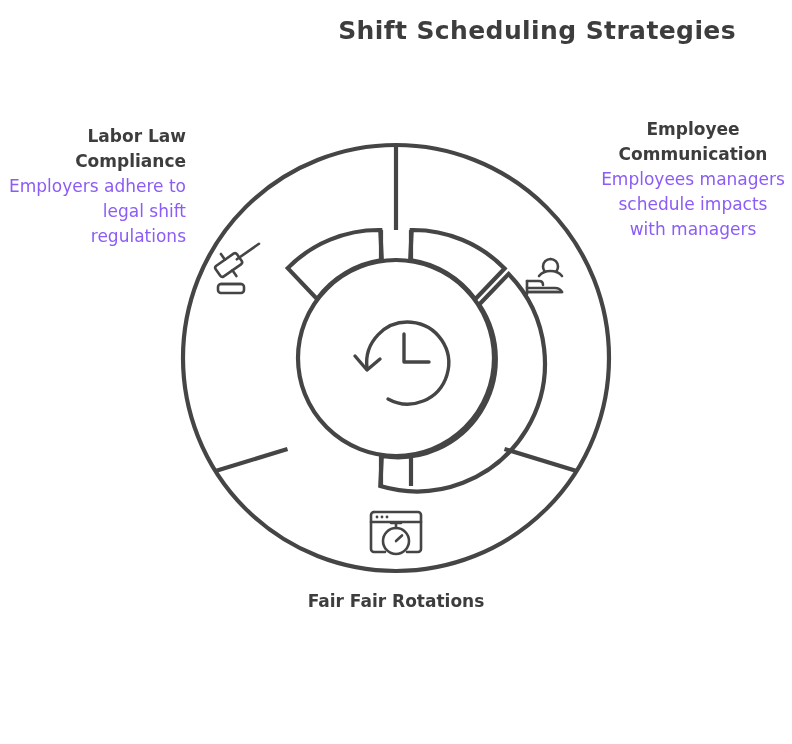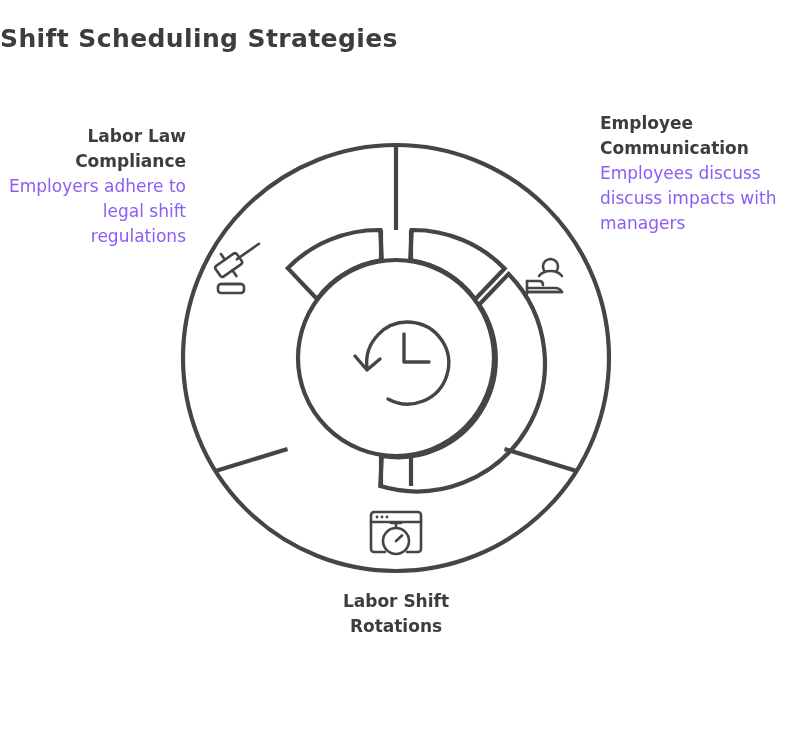--- a/index.html
+++ b/index.html
@@ -23,26 +23,25 @@
     width: 792px;
     height: 744px;
   }
 
   
   .title {
     position: absolute;
     top: 16px;
     left: 0;
     width: 736px;
-    text-align: left;
+    text-align: right;
     font-size: 25px;
     font-weight: bold;
     letter-spacing: 0.4px;
     color: #3d3d3d;
-    margin-top: 8px;
   }
 
   
   .diagram-svg {
     position: absolute;
     left: 0;
     top: 0;
     width: 792px;
     height: 744px;
   }
@@ -67,22 +66,23 @@
   }
 
   .label-left {
     left: 6px;
     top: 124px;
     width: 180px;
     text-align: right;
   }
   .label-right {
     right: 6px;
-    top: 111px;
+    top: 117px;
     width: 186px;
+    text-align: center;
   }
   .label-bottom {
     left: 297px;
     top: 589px;
     width: 198px;
     text-align: center;
   }
 </style>
 </head>
 <body>
@@ -182,20 +182,20 @@
     </g>
   </svg>
 
   <div class="node-label label-left">
     <span class="node-title">Labor Law Compliance</span>
     <span class="node-desc">Employers adhere to legal shift regulations</span>
   </div>
 
   <div class="node-label label-right">
     <span class="node-title">Employee Communication</span>
-    <span class="node-desc">Employees discuss discuss impacts with managers</span>
+    <span class="node-desc">Employees managers schedule impacts with managers</span>
   </div>
 
   <div class="node-label label-bottom">
-    <span class="node-title">Labor Shift Rotations</span>
+    <span class="node-title">Fair Fair Rotations</span>
   </div>
 
 </div>
 
 </body></html>

